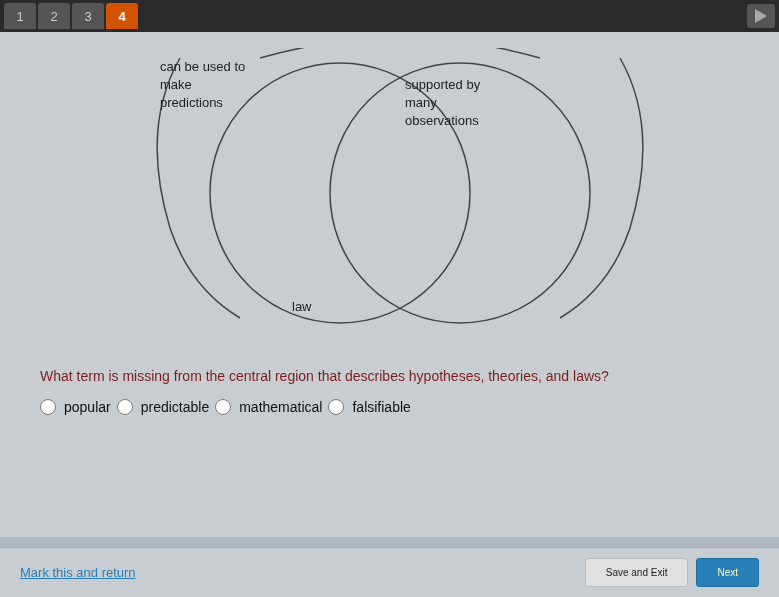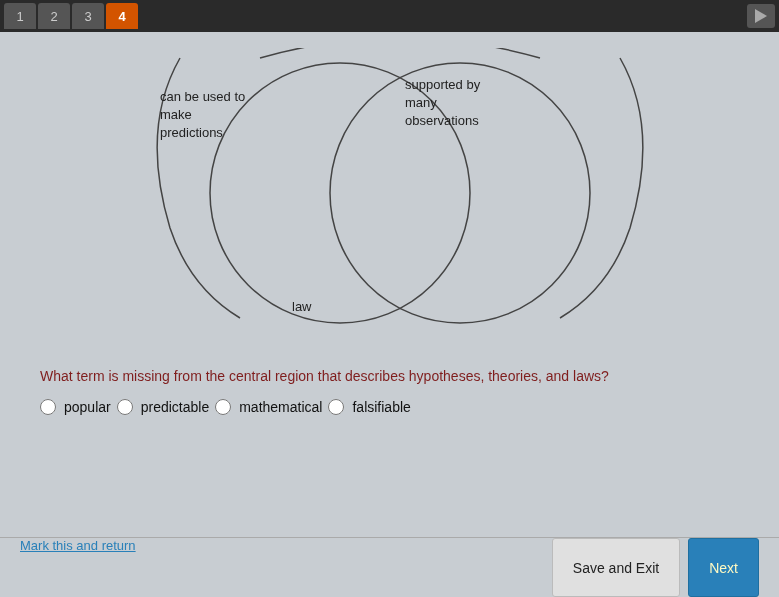--- a/index.html
+++ b/index.html
@@ -84,21 +84,21 @@
     }
 
     .venn-label {
       position: absolute;
       font-size: 13px;
       color: #222;
       line-height: 1.4;
     }
 
     .label-left {
-      top: 40px;
+      top: 10px;
       left: 140px;
     }
     .label-right {
       top: 28px;
       left: 385px;
     }
     .label-center-bottom {
       top: 232px;
       left: 272px;
       margin-top: 18px;
@@ -139,43 +139,44 @@
       cursor: pointer;
       accent-color: #2980b9;
     }
 
     
     .bottom-bar {
       position: absolute;
       bottom: 0;
       left: 0;
       right: 0;
-      height: 60px;
+      height: 50px;
       background: #c8cdd2;
       border-top: 1px solid #aaa;
       display: flex;
+      align-items: center;
       padding: 0 20px;
     }
 
     .mark-return-link {
       color: #2980b9;
       font-size: 13px;
       text-decoration: underline;
       cursor: pointer;
       flex: 1;
     }
 
     .btn-group {
       display: flex;
       gap: 8px;
     }
 
     .btn {
       padding: 8px 20px;
-      font-size: 14px;
+      font-size: 10px;
       border: none;
       border-radius: 3px;
       cursor: pointer;
       font-family: Arial, sans-serif;
     }
 
     .btn-save {
       background: #e0e0e0;
       color: #222;
       border: 1px solid #bbb;

